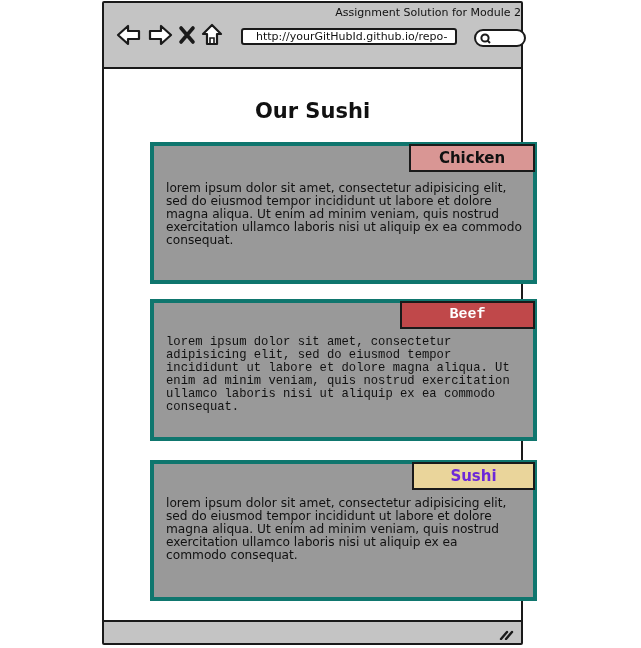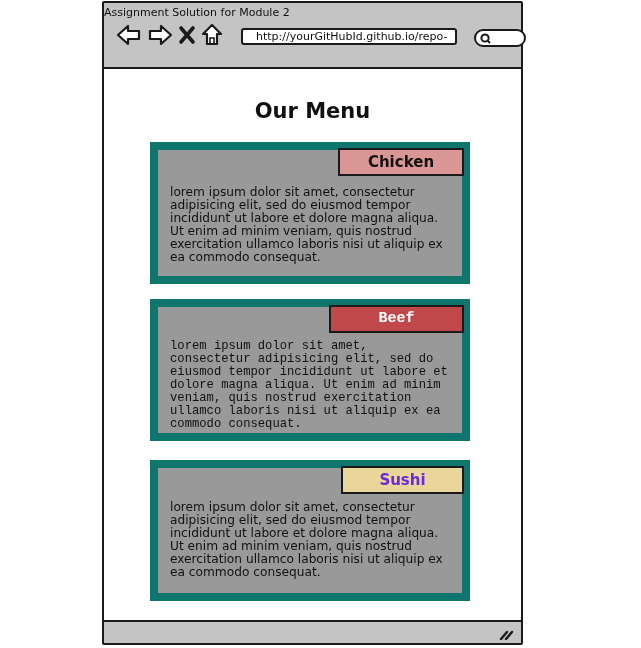--- a/index.html
+++ b/index.html
@@ -2,32 +2,32 @@
 <html><head>
 <meta charset="utf-8">
 <style>
   html, body { margin: 0; padding: 0; background: #ffffff; }
   body { width: 641px; height: 648px; position: relative; overflow: hidden;
          font-family: "DejaVu Sans", "Liberation Sans", sans-serif; color: #111; }
   .window { position: absolute; left: 102px; top: 1px; width: 421px; height: 644px;
             border: 2px solid #1a1a1a; border-radius: 2px; background: #fff; box-sizing: border-box; }
   .titlebar { position: absolute; left: 0; top: 0; right: 0; height: 64px; background: #c4c4c4;
               border-bottom: 2px solid #1a1a1a; }
-  .title { position: absolute; left: 0; right: 0; top: 3px; text-align: left; font-size: 11px; }
+  .title { position: absolute; left: 0; right: 0; top: 3px; text-align: right; font-size: 11px; }
   .nav { position: absolute; top: 20px; left: 12px; display: flex; align-items: center; }
   .nav svg { display: block; margin-right: 5px; }
   .url { position: absolute; left: 137px; top: 25px; width: 216px; height: 17px; background: #fff;
          border: 2px solid #1a1a1a; border-radius: 3px; box-sizing: border-box; font-size: 11px;
          line-height: 13px; padding-left: 13px; white-space: nowrap; overflow: hidden; }
   .search { position: absolute; left: 370px; top: 26px; width: 52px; height: 18px; background: #fff;
             border: 2px solid #1a1a1a; border-radius: 10px; box-sizing: border-box; }
   .content { position: absolute; left: 0; top: 66px; right: 0; bottom: 22px; }
   .heading { position: absolute; left: 0; right: 0; top: 30px; text-align: center; font-size: 21px; font-weight: bold; }
-  .card { position: absolute; left: 46px; width: 320px; background: #999999;
-          border: 8px solid #0f766e; box-sizing: border-box; }
+  .card { position: absolute; left: 46px; width: 387px; background: #999999;
+          border: 4px solid #0f766e; box-sizing: border-box; }
   .tag { position: absolute; right: -2px; top: -2px; height: 28px; border: 2px solid #1a1a1a;
          box-sizing: border-box; text-align: center; font-weight: bold; font-size: 15px; line-height: 24px; }
   .card p { margin: 0; position: absolute; left: 12px; right: 8px; top: 36px; font-size: 12.2px; line-height: 13px; }
   .statusbar { position: absolute; left: 0; right: 0; bottom: 0; height: 21px; background: #c4c4c4;
                border-top: 2px solid #1a1a1a; }
   .grip { position: absolute; right: 6px; bottom: 3px; }
 </style>
 </head>
 <body>
 
@@ -52,21 +52,21 @@
     <div class="url">http://yourGitHubId.github.io/repo-</div>
     <div class="search">
       <svg width="14" height="14" viewBox="0 0 14 14" style="position:absolute;left:3px;top:1px;">
         <circle cx="6" cy="6" r="3.6" fill="none" stroke="#1a1a1a" stroke-width="2"></circle>
         <path d="M8.5 8.5 L11 11" stroke="#1a1a1a" stroke-width="2"></path>
       </svg>
     </div>
   </div>
 
   <div class="content">
-    <div class="heading">Our Menu</div>
+    <div class="heading">Our Sushi</div>
 
     <div class="card" style="top:73px;height:142px;">
       <div class="tag" style="width:126px;background:#d99694;color:#111;">Chicken</div>
       <p>lorem ipsum dolor sit amet, consectetur adipisicing elit, sed do eiusmod tempor incididunt ut labore et dolore magna aliqua. Ut enim ad minim veniam, quis nostrud exercitation ullamco laboris nisi ut aliquip ex ea commodo consequat.</p>
     </div>
 
     <div class="card" style="top:230px;height:142px;font-family:Liberation Mono, monospace;">
       <div class="tag" style="width:135px;background:#c0484a;color:#fff;">Beef</div>
       <p style="top:33px;right:14px;">lorem ipsum dolor sit amet, consectetur adipisicing elit, sed do eiusmod tempor incididunt ut labore et dolore magna aliqua. Ut enim ad minim veniam, quis nostrud exercitation ullamco laboris nisi ut aliquip ex ea commodo consequat.</p>
     </div>

